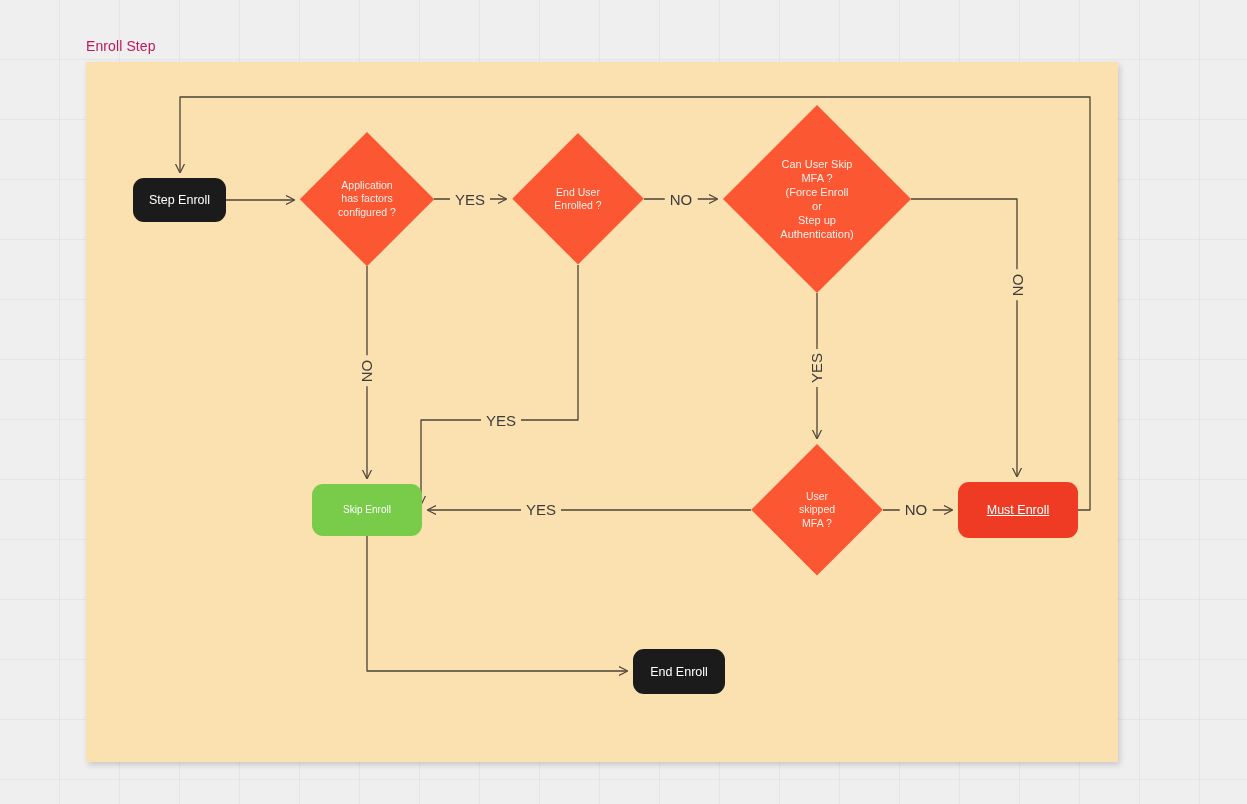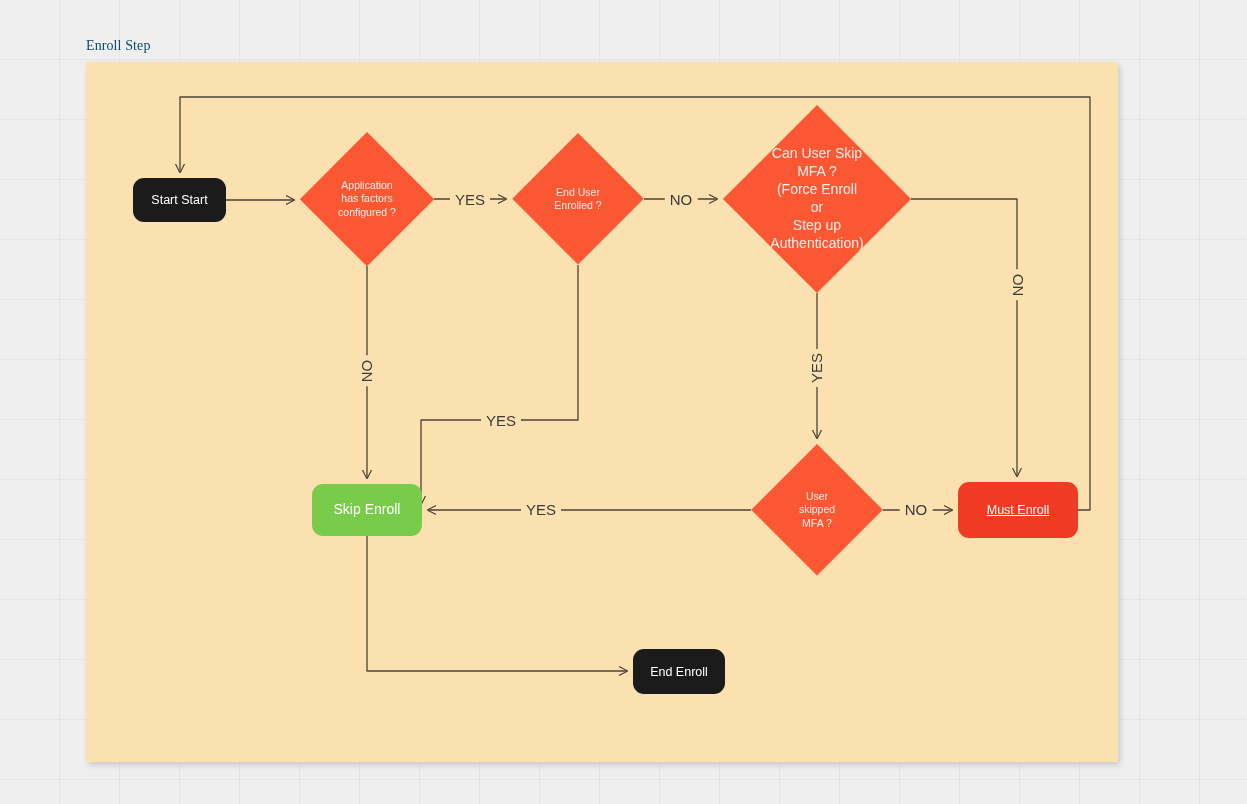--- a/index.html
+++ b/index.html
@@ -22,24 +22,23 @@
   #canvas {
     position: relative;
     width: 1247px;
     height: 804px;
   }
   #group-title {
     position: absolute;
     left: 86px;
     top: 38px;
     font-size: 14px;
-    color: #0c4a6e;
+    color: #be185d;
     letter-spacing: 0.1px;
     white-space: nowrap;
-    font-family: Liberation Serif, serif;
   }
   #group-frame {
     position: absolute;
     left: 86px;
     top: 62px;
     width: 1032px;
     height: 700px;
     background: #fbe0b0;
     box-shadow: 2px 3px 6px rgba(0,0,0,0.16);
   }
@@ -75,21 +74,21 @@
   .rect.terminator {
     background: #1b1b1b;
   }
   .rect.terminator .node-label {
     font-size: 12.5px;
   }
   .rect.success {
     background: #78cc4a;
   }
   .rect.success .node-label {
-    font-size: 14px;
+    font-size: 10px;
   }
   .rect.danger {
     background: #ef3b23;
   }
   .rect.danger .node-label {
     font-size: 12.5px;
     text-decoration: underline;
   }
   
   .diamond {
@@ -102,21 +101,21 @@
     width: 70.71%;
     height: 70.71%;
     transform: translate(-50%, -50%) rotate(45deg);
     background: #fb5733;
   }
   .diamond .node-label {
     font-size: 10.5px;
     color: #fdeee9;
   }
   .diamond.big .node-label {
-    font-size: 14px;
+    font-size: 11px;
   }
   
   .edge-label {
     position: absolute;
     font-size: 15px;
     color: #3b3b3b;
     background: #fbe0b0;
     padding: 1px 5px;
     white-space: nowrap;
     line-height: 1;
@@ -164,21 +163,21 @@
 
       <path d="M 751 510 L 428 510" marker-end="url(#arrow)"></path>
 
       <path d="M 883 510 L 952 510" marker-end="url(#arrow)"></path>
 
       <path d="M 367 536 L 367 671 L 627 671" marker-end="url(#arrow)"></path>
     </g>
   </svg>
 
   <div class="node rect terminator" style="left:133px; top:178px; width:93px; height:44px;">
-    <span class="node-label">Start Start</span>
+    <span class="node-label">Step Enroll</span>
   </div>
 
   <div class="node diamond" style="left:512px; top:133px; width:132px; height:132px;">
     <span class="shape"></span>
     <span class="node-label">End User
 Enrolled ?</span>
   </div>
 
   <div class="node diamond" style="left:300px; top:132px; width:134px; height:134px;">
     <span class="shape"></span>

